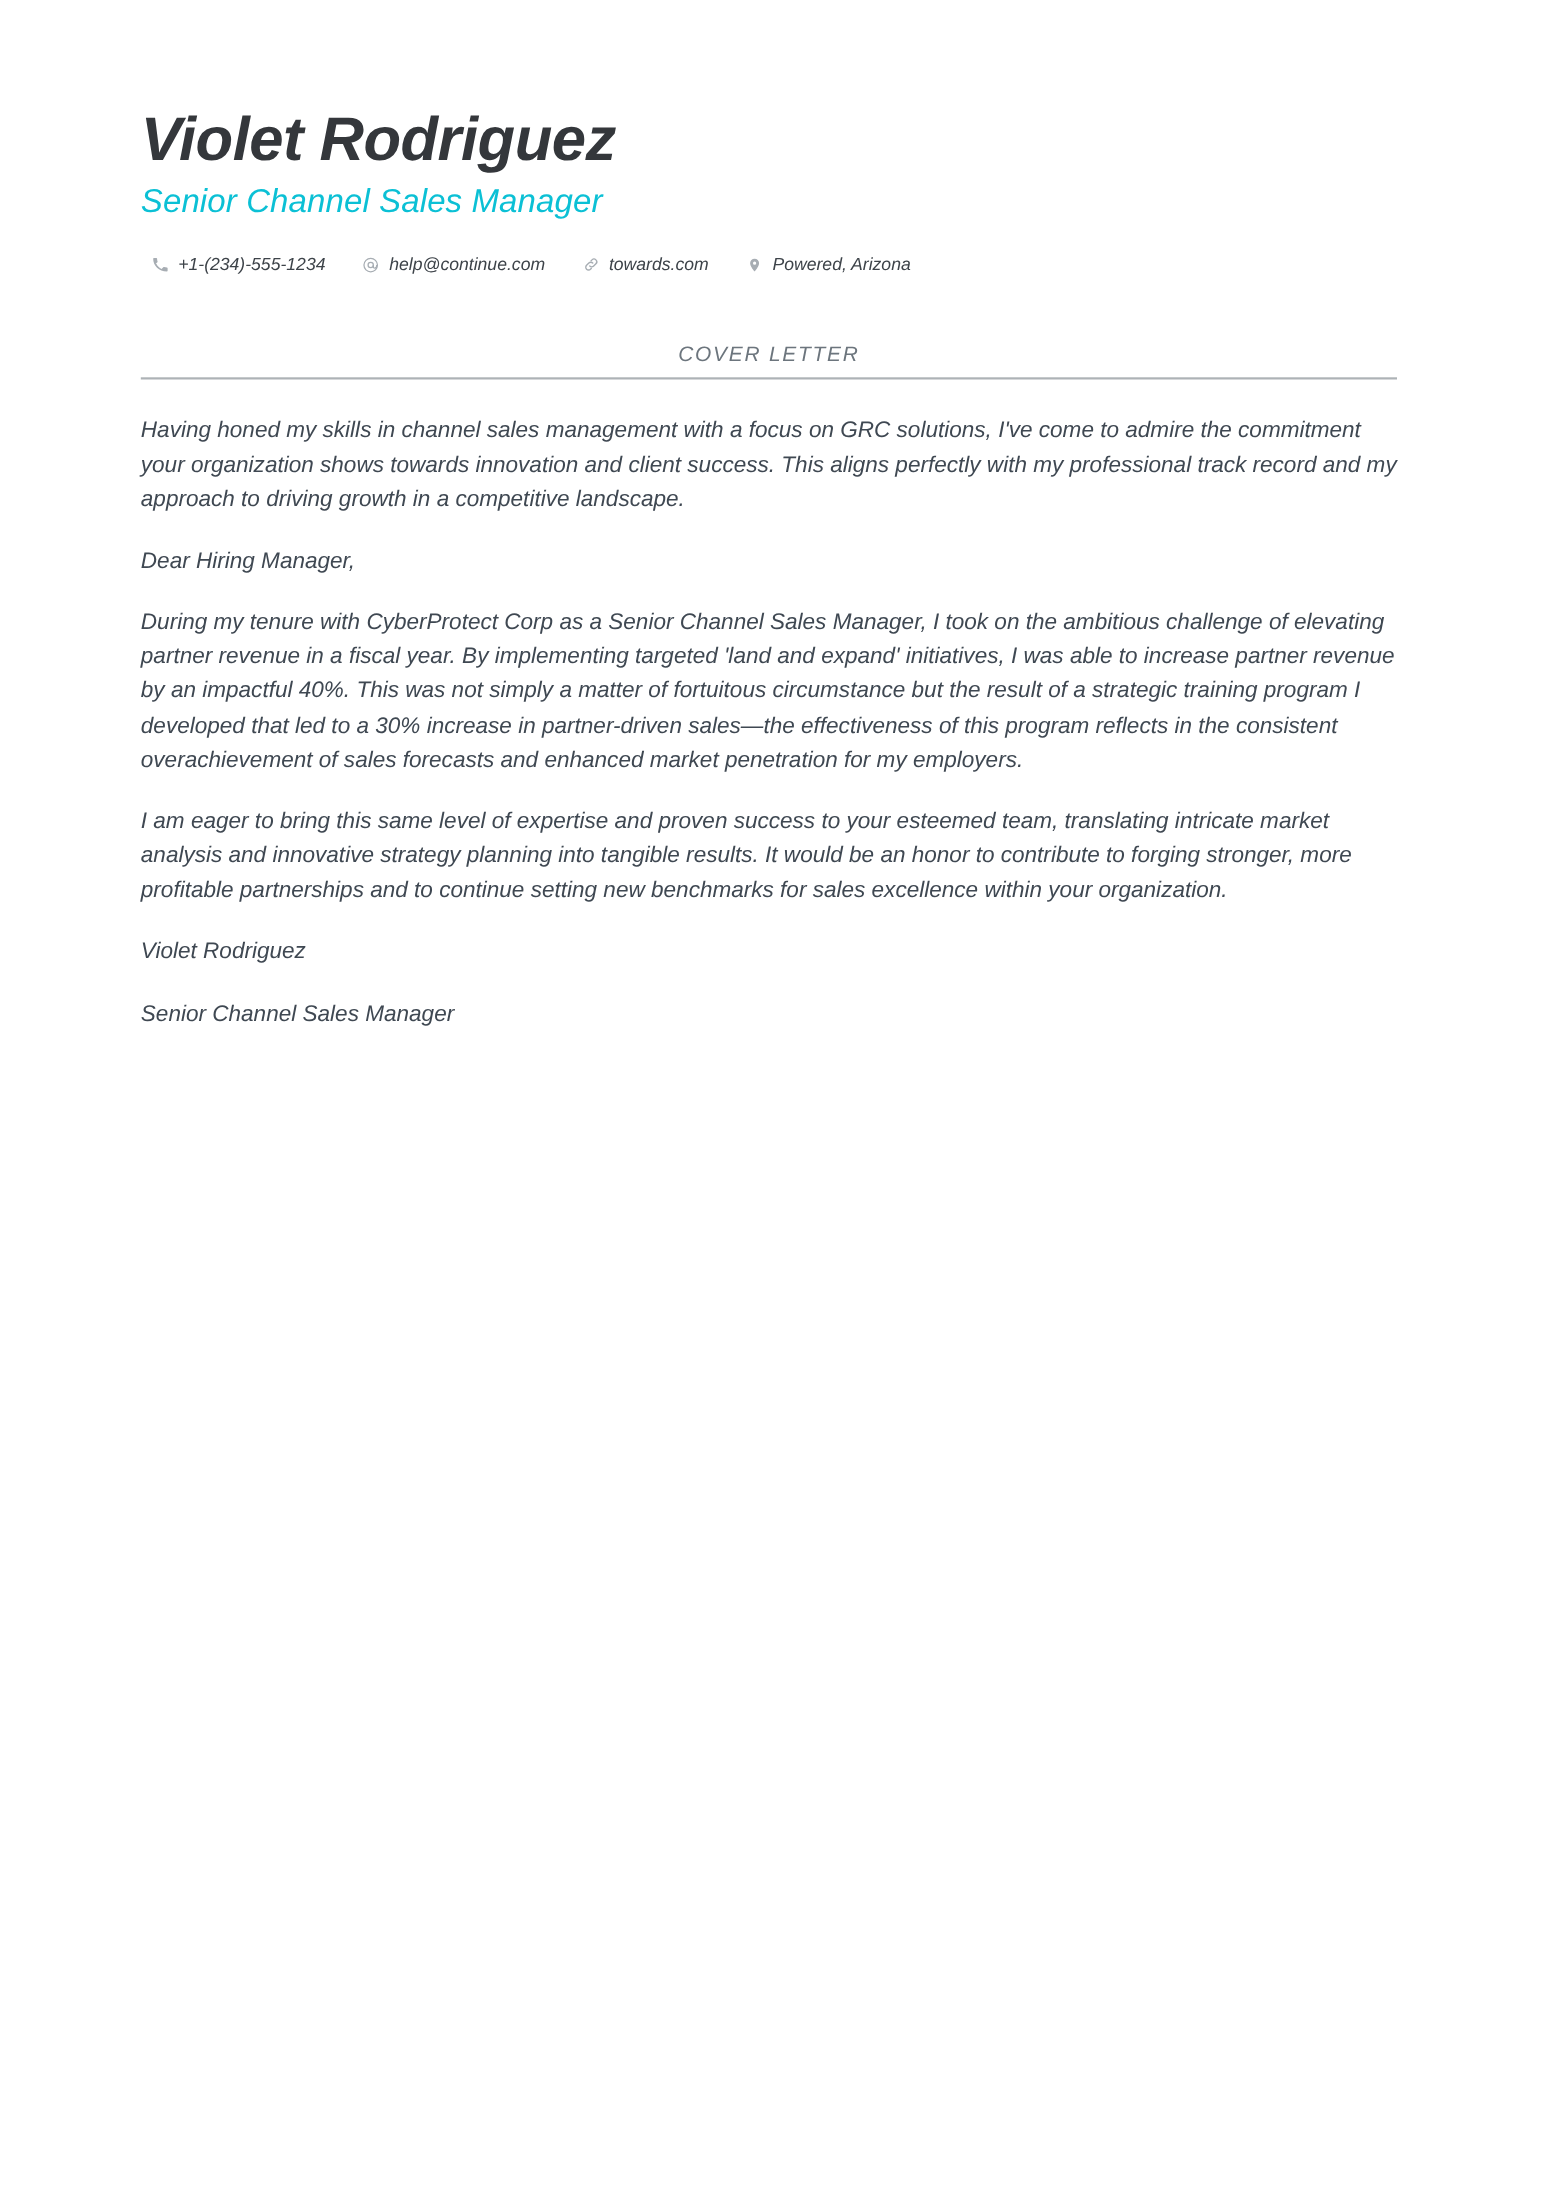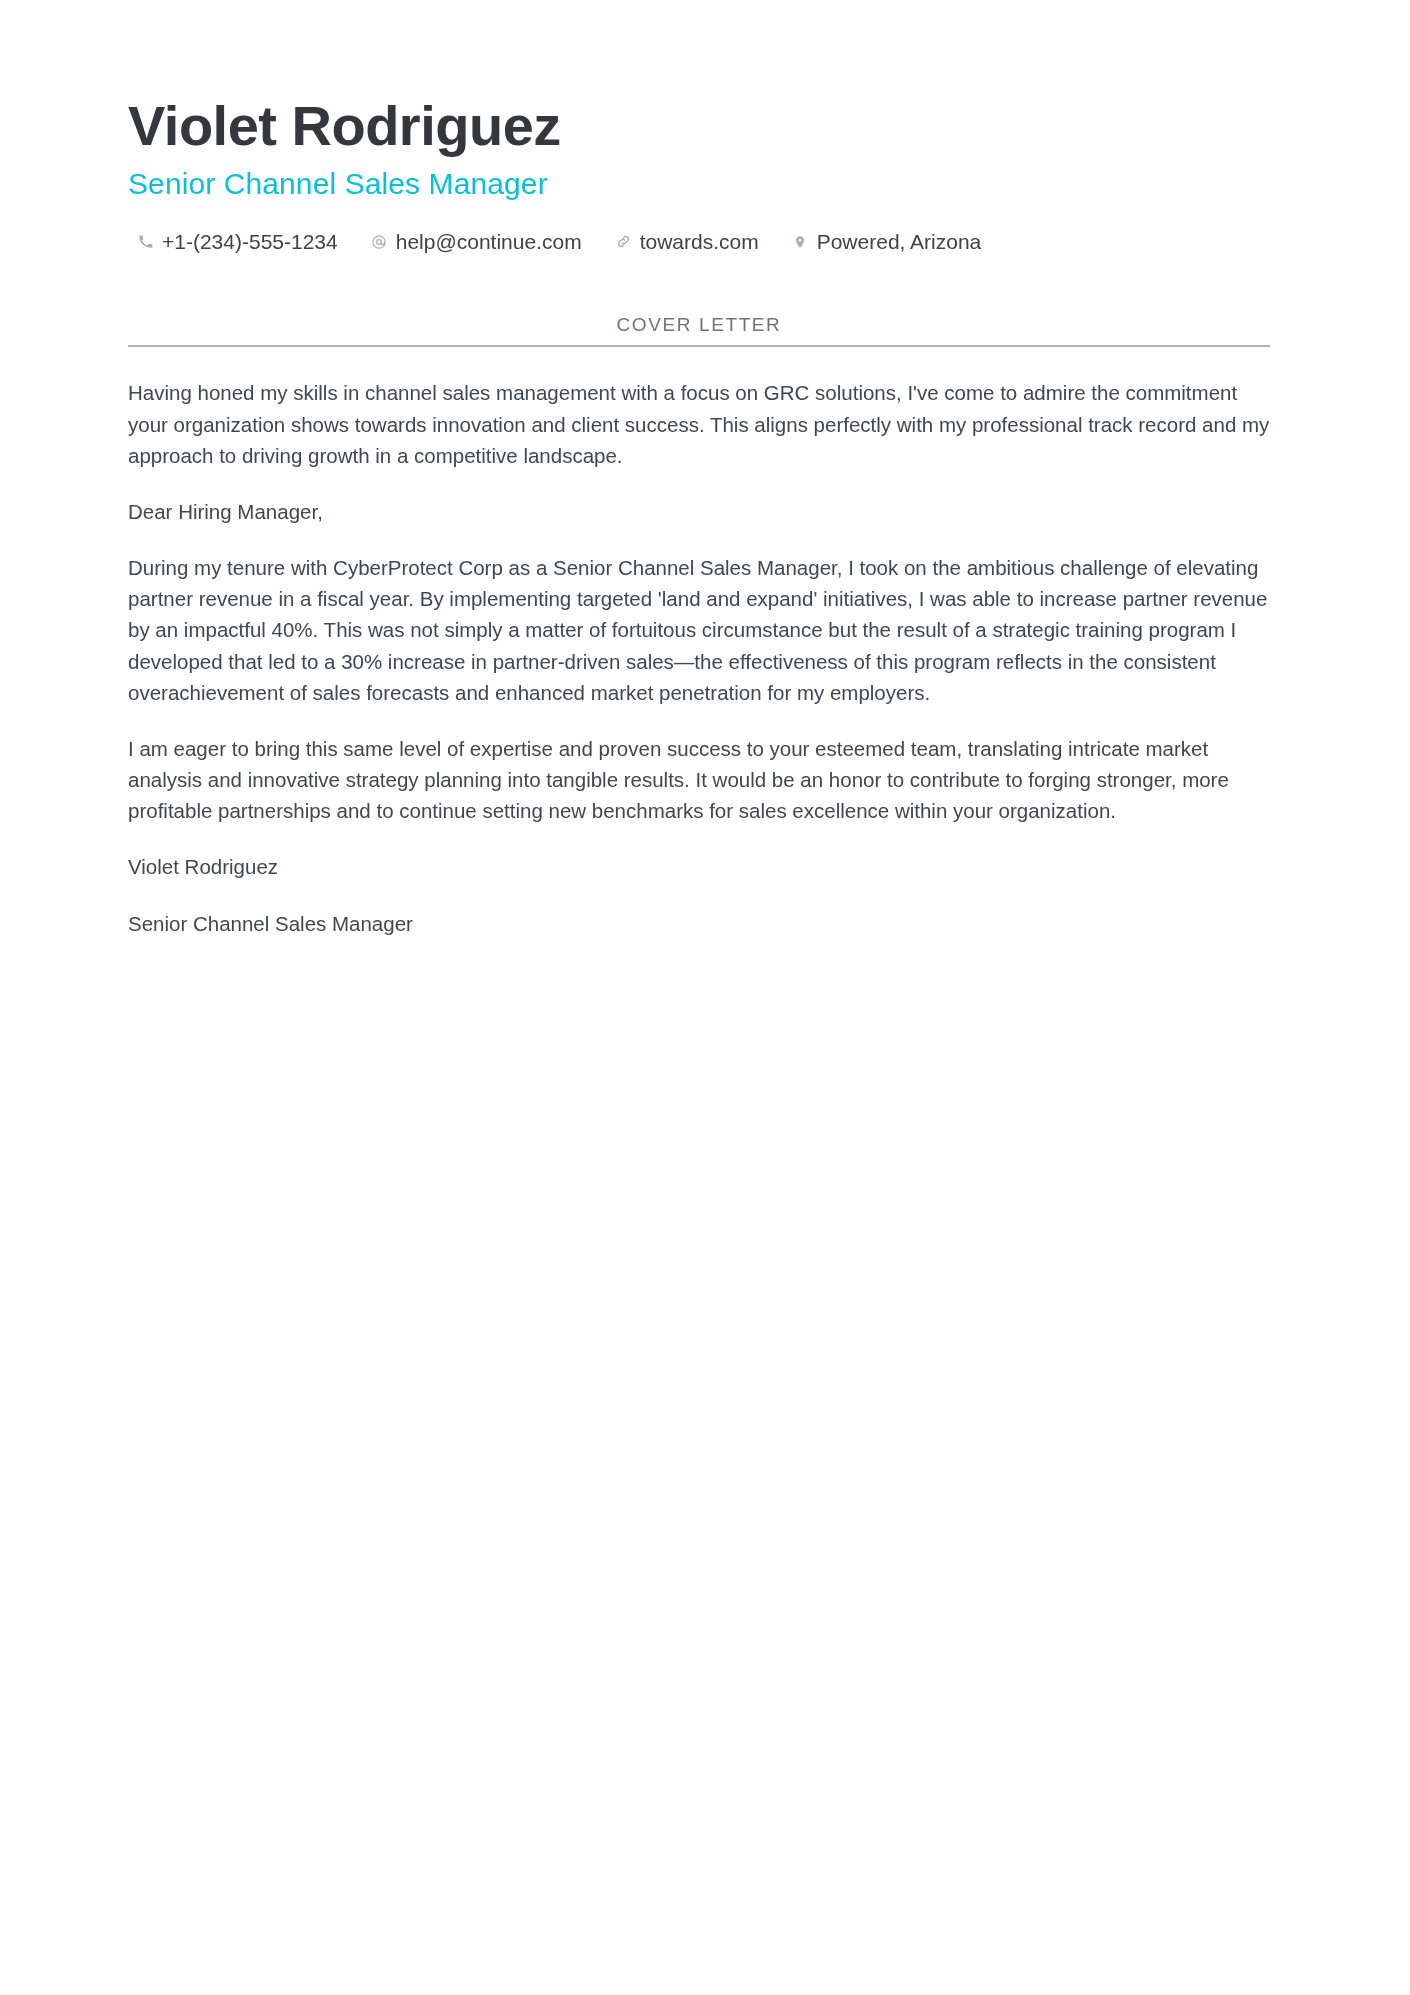--- a/index.html
+++ b/index.html
@@ -11,20 +11,21 @@
     font-family: "Liberation Sans", sans-serif;
     -webkit-font-smoothing: antialiased;
   }
   .page {
     position: relative;
     width: 1410px;
     height: 1995px;
     background: #ffffff;
     overflow: hidden;
     box-sizing: border-box;
+    font-style: italic;
   }
   .content {
     position: absolute;
     left: 128px;
     top: 0;
     width: 1142px;
   }
 
   
   .header {
@@ -52,21 +53,21 @@
     display: flex;
     align-items: center;
     flex-wrap: wrap;
     margin-top: 28px;
     padding-left: 8px;
   }
   .contact-item {
     display: flex;
     align-items: center;
     margin-right: 32px;
-    font-size: 21px;
+    font-size: 16px;
     color: #3d4349;
     line-height: 1;
     white-space: nowrap;
   }
   .contact-item .ci-icon {
     display: inline-flex;
     align-items: center;
     justify-content: center;
     width: 19px;
     height: 19px;

